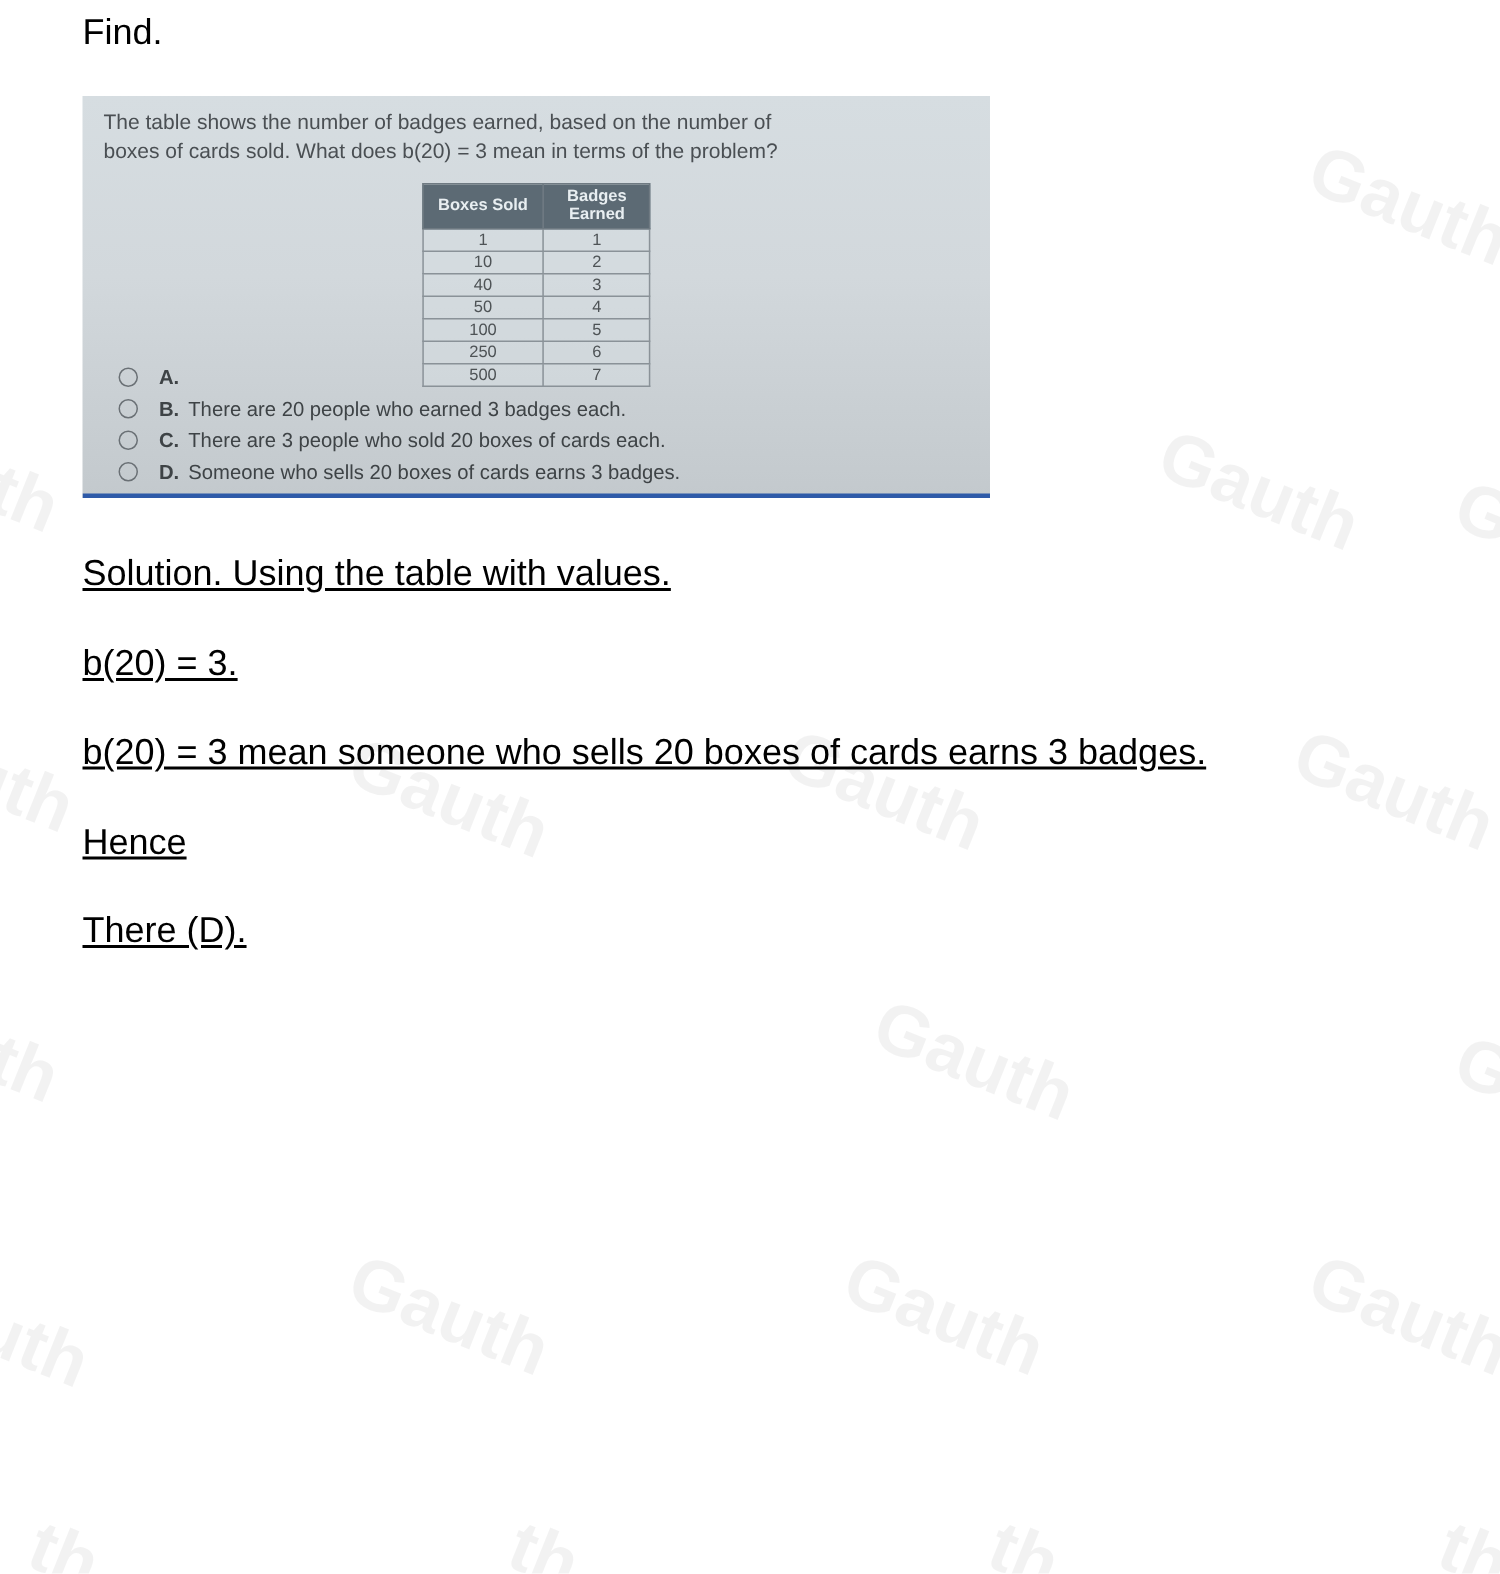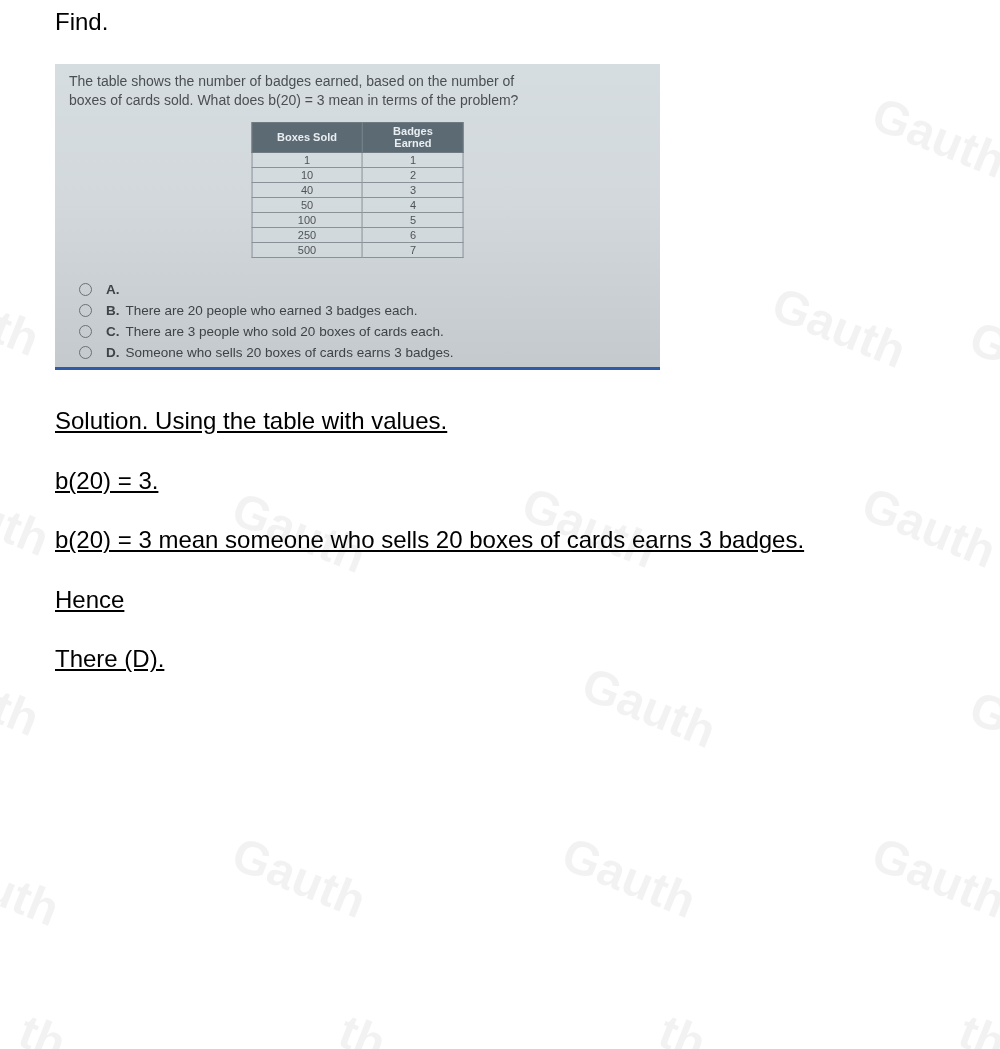--- a/index.html
+++ b/index.html
@@ -18,21 +18,21 @@
     padding: 8px 55px 40px 55px;
   }
   .given-line, .find-line {
     font-size: 24px;
     font-weight: 400;
     margin-bottom: 28px;
   }
   .given-label, .statement-label { margin-right: 12px; }
   .problem-image {
     width: 605px;
-    height: 306px;
+    height: 268px;
     background: linear-gradient(180deg, #d6dde1 0%, #d2d8dc 45%, #c3c9cd 100%);
     position: relative;
     margin-bottom: 34px;
     font-family: Arial, sans-serif;
     color: #3b3f42;
     overflow: hidden;
   }
   .problem-image::after {
     content: "";
     position: absolute;
@@ -57,21 +57,21 @@
     border-collapse: collapse;
     font-size: 11px;
     color: #4e5356;
     background: rgba(255,255,255,0.0);
   }
   .data-table th {
     background: #5c6a74;
     color: #e8eef1;
     font-size: 11px;
     font-weight: bold;
-    padding: 3px 25px;
+    padding: 3px 10px;
     border: 1px solid #6f7a82;
     text-align: center;
     line-height: 1.05;
   }
   .data-table td {
     border: 1px solid #8a9298;
     padding: 1px 8px;
     text-align: center;
     font-size: 11px;
     background: rgba(214,221,225,0.5);

